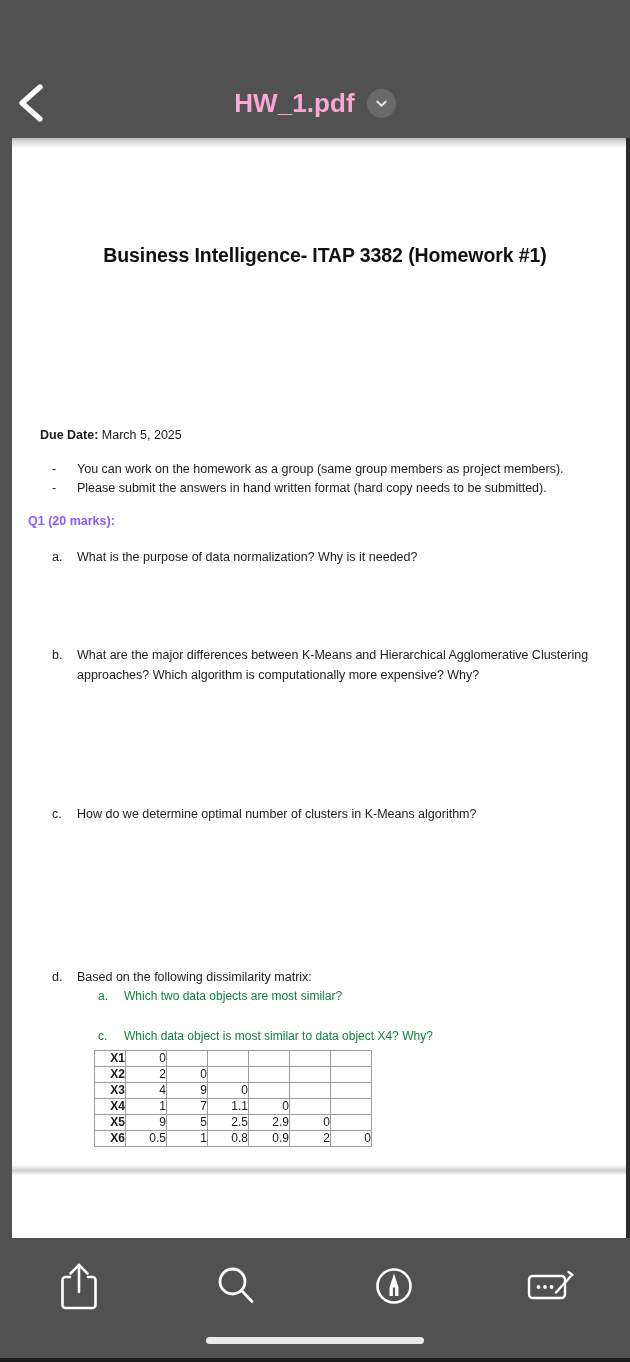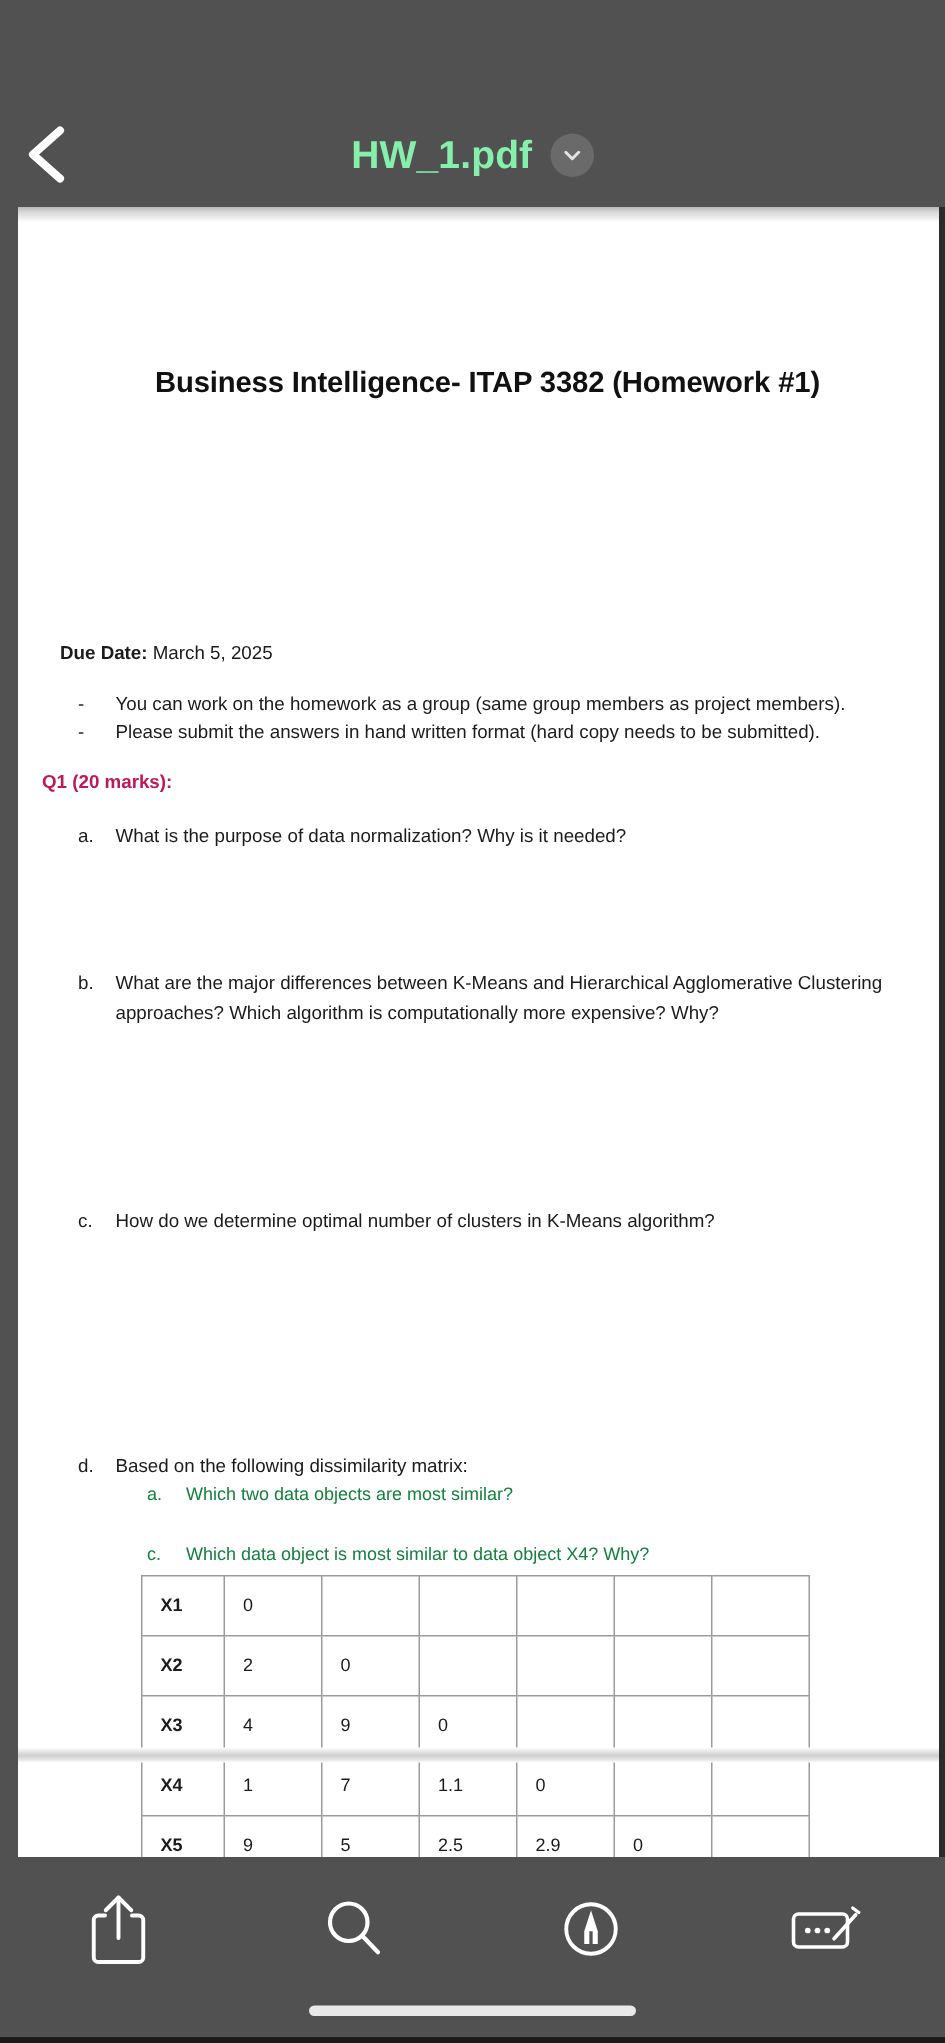--- a/index.html
+++ b/index.html
@@ -85,21 +85,21 @@
     position: absolute;
     left: 0; top: 0;
     width: 630px;
     height: 70px;
     display: flex;
     align-items: center;
     justify-content: center;
     gap: 12px;
   }
   #nav-title {
-    color: #86efac;
+    color: #f9a8d4;
     font-size: 26px;
     font-weight: 600;
     letter-spacing: 0.1px;
   }
   #title-menu-button {
     width: 29px;
     height: 29px;
     border-radius: 50%;
     background: #6a6a6a;
     display: flex;
@@ -180,21 +180,21 @@
   }
   #bullet-1 { top: 314px; }
   #bullet-2 { top: 333px; }
 
   #q1-heading {
     position: absolute;
     left: 16px;
     top: 366px;
     font-size: 12.5px;
     font-weight: bold;
-    color: #be185d;
+    color: #8b5cf6;
   }
 
   .q-item {
     position: absolute;
     left: 40px;
     width: 570px;
     font-size: 12.5px;
     line-height: 20px;
     color: #1b1b1b;
   }
@@ -235,23 +235,23 @@
     left: 82px;
     top: 902px;
     border-collapse: collapse;
     table-layout: fixed;
     font-size: 12px;
     color: #1b1b1b;
   }
   #matrix-table td {
     border: 1px solid #9b9b9b;
     height: 15px;
-    text-align: left;
+    text-align: right;
     vertical-align: middle;
-    padding: 12px;
+    padding: 0;
     line-height: 15px;
   }
   #matrix-table td.rowhead {
     width: 30px;
     font-weight: bold;
   }
   #matrix-table td.cell {
     width: 40px;
   }
 

